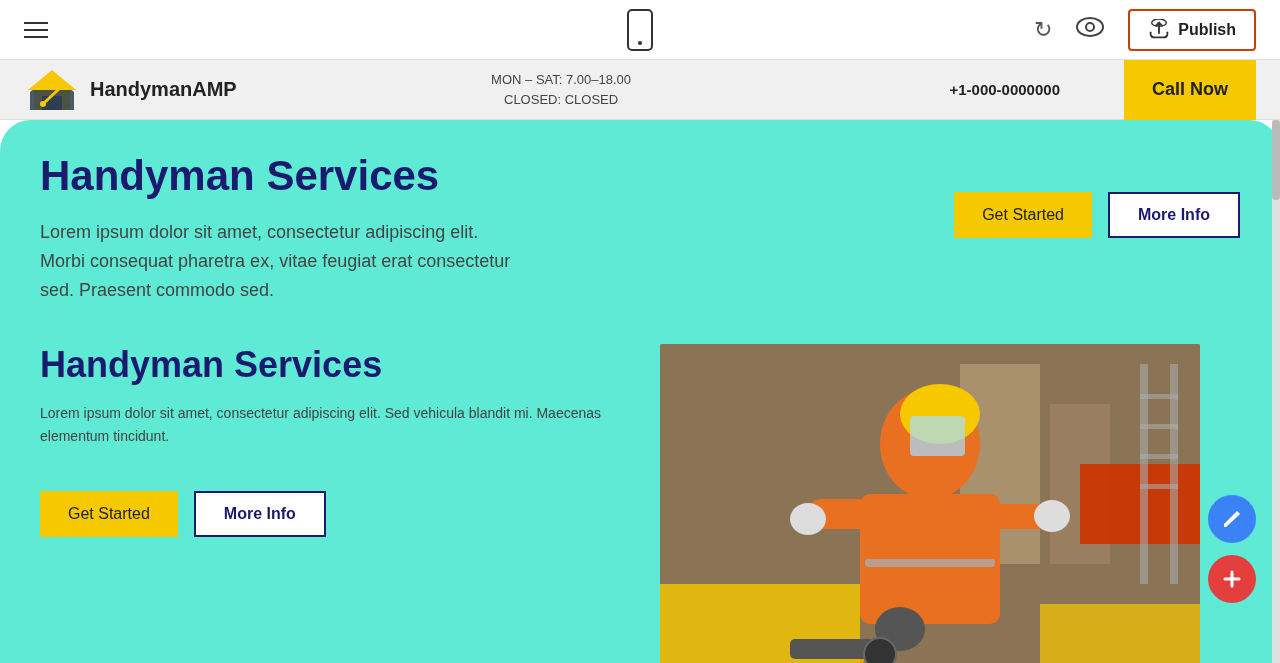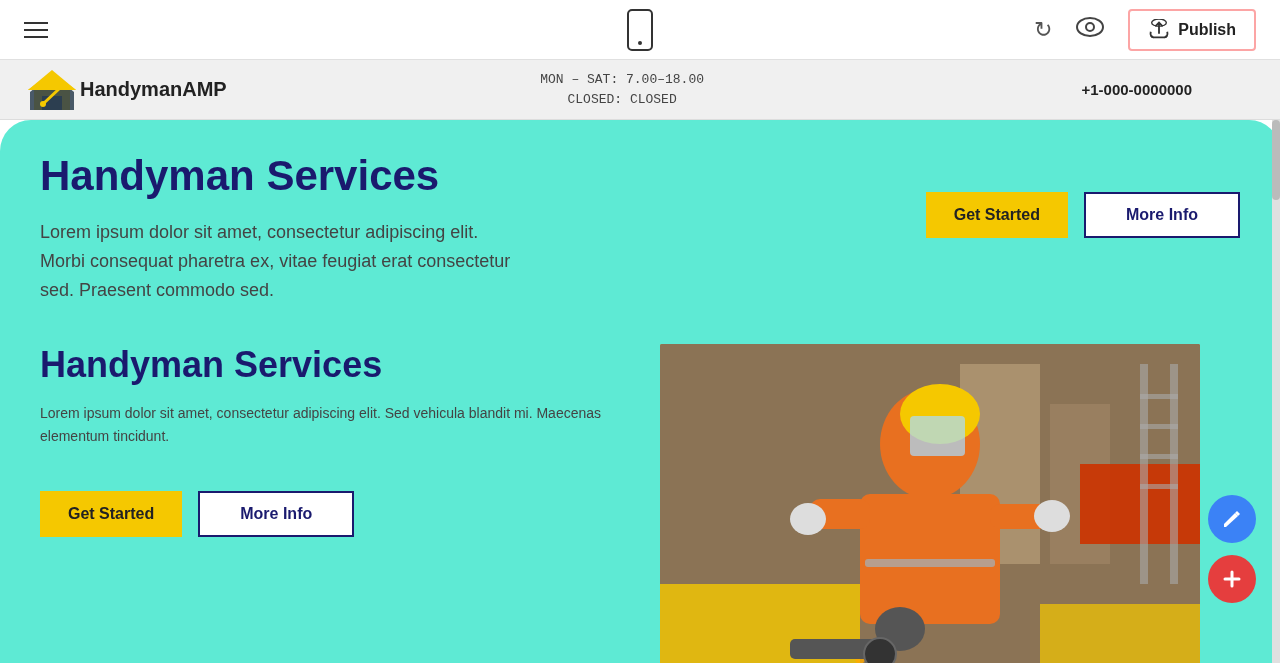--- a/index.html
+++ b/index.html
@@ -21,40 +21,40 @@
     .hamburger-icon { display: flex; flex-direction: column; gap: 5px; cursor: pointer; }
     .hamburger-icon span { width: 24px; height: 2px; background: #333; display: block; }
     .toolbar-center { position: absolute; left: 50%; transform: translateX(-50%); }
     .phone-icon { width: 26px; height: 42px; border: 2px solid #333; border-radius: 5px; display: flex; flex-direction: column; align-items: center; justify-content: flex-end; padding-bottom: 4px; }
     .phone-icon-dot { width: 4px; height: 4px; background: #333; border-radius: 50%; }
     .toolbar-right { display: flex; align-items: center; gap: 24px; }
     .undo-icon { font-size: 22px; color: #555; cursor: pointer; transform: scaleX(-1); display: inline-block; }
     .eye-icon { font-size: 22px; color: #555; cursor: pointer; }
     .publish-btn {
       display: flex; align-items: center; gap: 8px;
-      background: #fff; border: 2px solid #fca5a5;
+      background: #fff; border: 2px solid #c2410c;
       padding: 8px 18px; border-radius: 4px; cursor: pointer;
       font-size: 16px; font-weight: 600; color: #222;
     }
     .publish-btn svg { width: 22px; height: 22px; }
 
     
     .site-header {
       background: #f0f0f0;
       height: 60px;
       display: flex;
       align-items: center;
       padding: 0 24px;
       border-bottom: 1px solid #ddd;
       gap: 0;
     }
-    .logo-area { display: flex; align-items: center; flex: 0 0 auto; }
+    .logo-area { display: flex; align-items: center; gap: 10px; flex: 0 0 auto; }
     .logo-svg { width: 56px; height: 44px; }
     .brand-name { font-size: 20px; font-weight: 700; color: #222; }
-    .header-hours { flex: 1; text-align: center; font-size: 13px; color: #444; line-height: 1.5; font-family: Liberation Mono, monospace; }
+    .header-hours { flex: 1; text-align: center; font-size: 13px; color: #444; line-height: 1.5; }
     .header-phone { font-size: 15px; font-weight: 600; color: #222; margin: 0 64px; }
     .call-now-btn {
       background: #f5c800; border: none; padding: 0 28px;
       height: 60px; font-size: 18px; font-weight: 700;
       color: #222; cursor: pointer; white-space: nowrap;
       margin-left: auto;
     }
 
     
     .section-1 {
@@ -82,29 +82,29 @@
       color: #444;
       line-height: 1.6;
       max-width: 480px;
     }
 
     .btn-primary {
       background: #f5c800;
       border: none;
       padding: 14px 28px;
       font-size: 16px;
-      font-weight: 700;
+      font-weight: 400;
       color: #222;
       cursor: pointer;
       white-space: nowrap;
     }
     .btn-secondary {
       background: #fff;
       border: 2px solid #1a1a6e;
-      padding: 12px 40px;
+      padding: 12px 28px;
       font-size: 16px;
       font-weight: 700;
       color: #1a1a6e;
       cursor: pointer;
       white-space: nowrap;
     }
 
     
     .section-2 {
       padding: 20px 40px 20px 40px;
@@ -263,20 +263,21 @@
           <circle cx="37" cy="19" r="3" fill="#f5c800"></circle>
           <circle cx="19" cy="36" r="3" fill="#f5c800"></circle>
         </svg>
         <span class="brand-name">HandymanAMP</span>
       </div>
       <div class="header-hours">
         <div>MON – SAT: 7.00–18.00</div>
         <div>CLOSED: CLOSED</div>
       </div>
       <div class="header-phone">+1-000-0000000</div>
+      <button class="call-now-btn">Call Now</button>
     </div>
 
     <div style="background:#5eead4; position:relative;border-radius:31px;">
 
       <div class="section-1">
         <div class="section-1-inner">
           <div class="section-1-text">
             <h1 class="page-title">Handyman Services</h1>
             <p class="page-subtitle">Lorem ipsum dolor sit amet, consectetur adipiscing elit. Morbi consequat pharetra ex, vitae feugiat erat consectetur sed. Praesent commodo sed.</p>
           </div>

